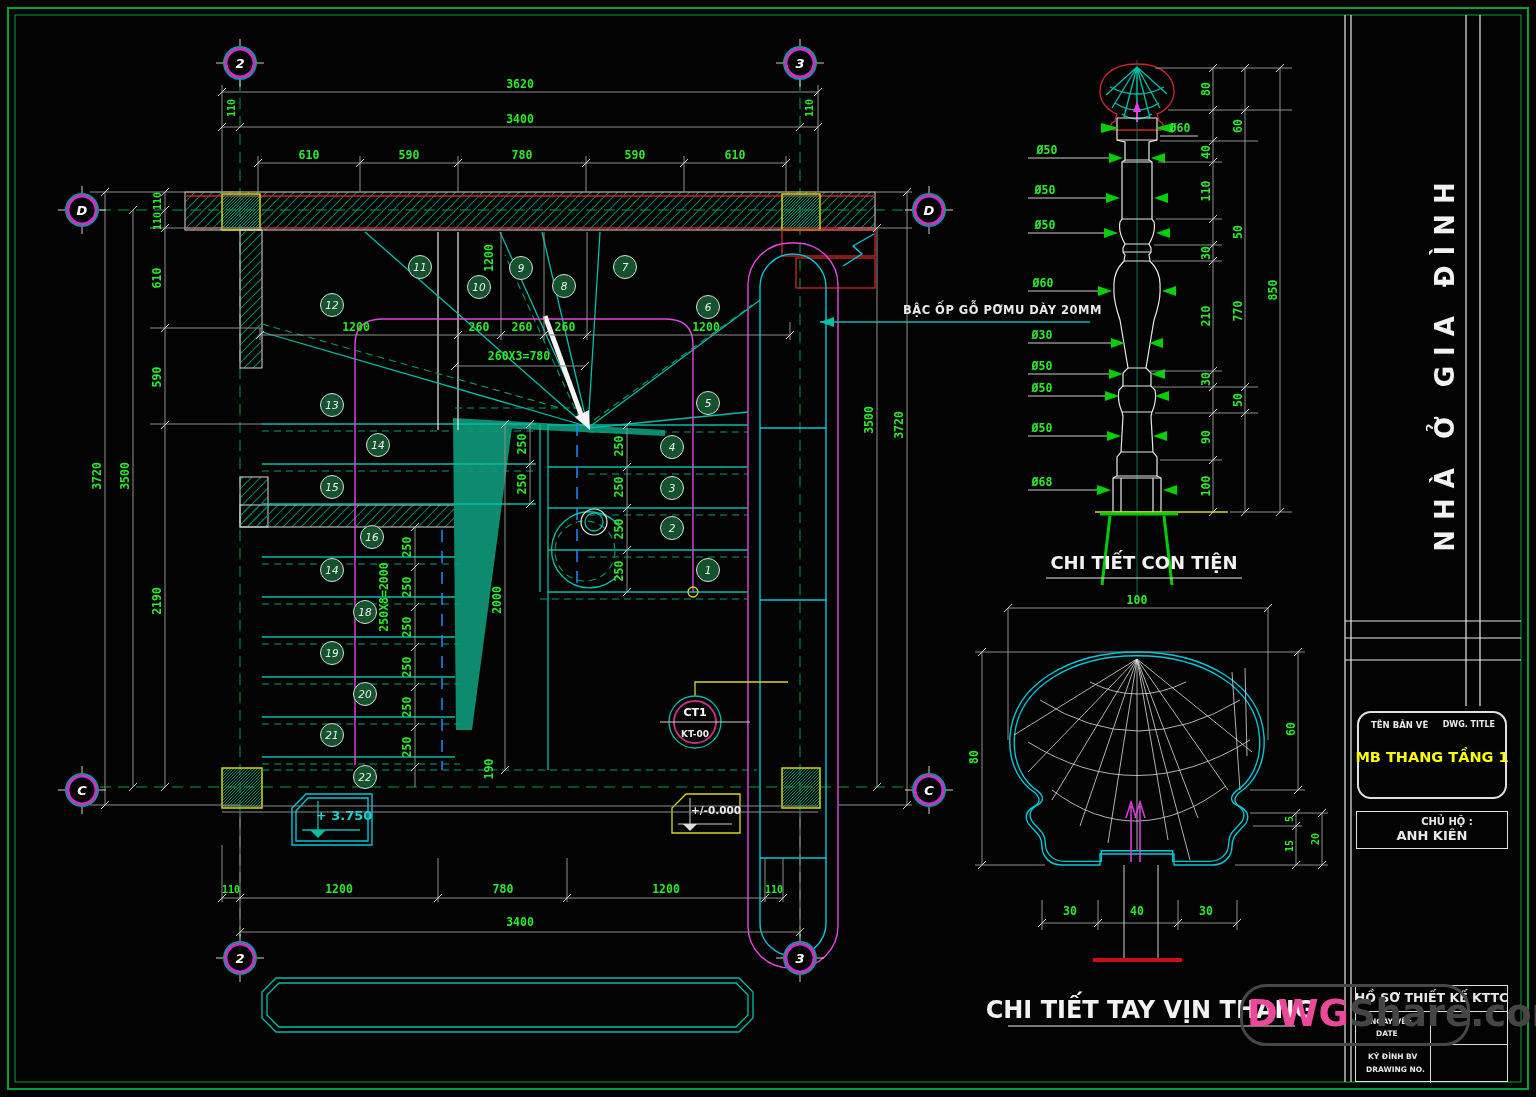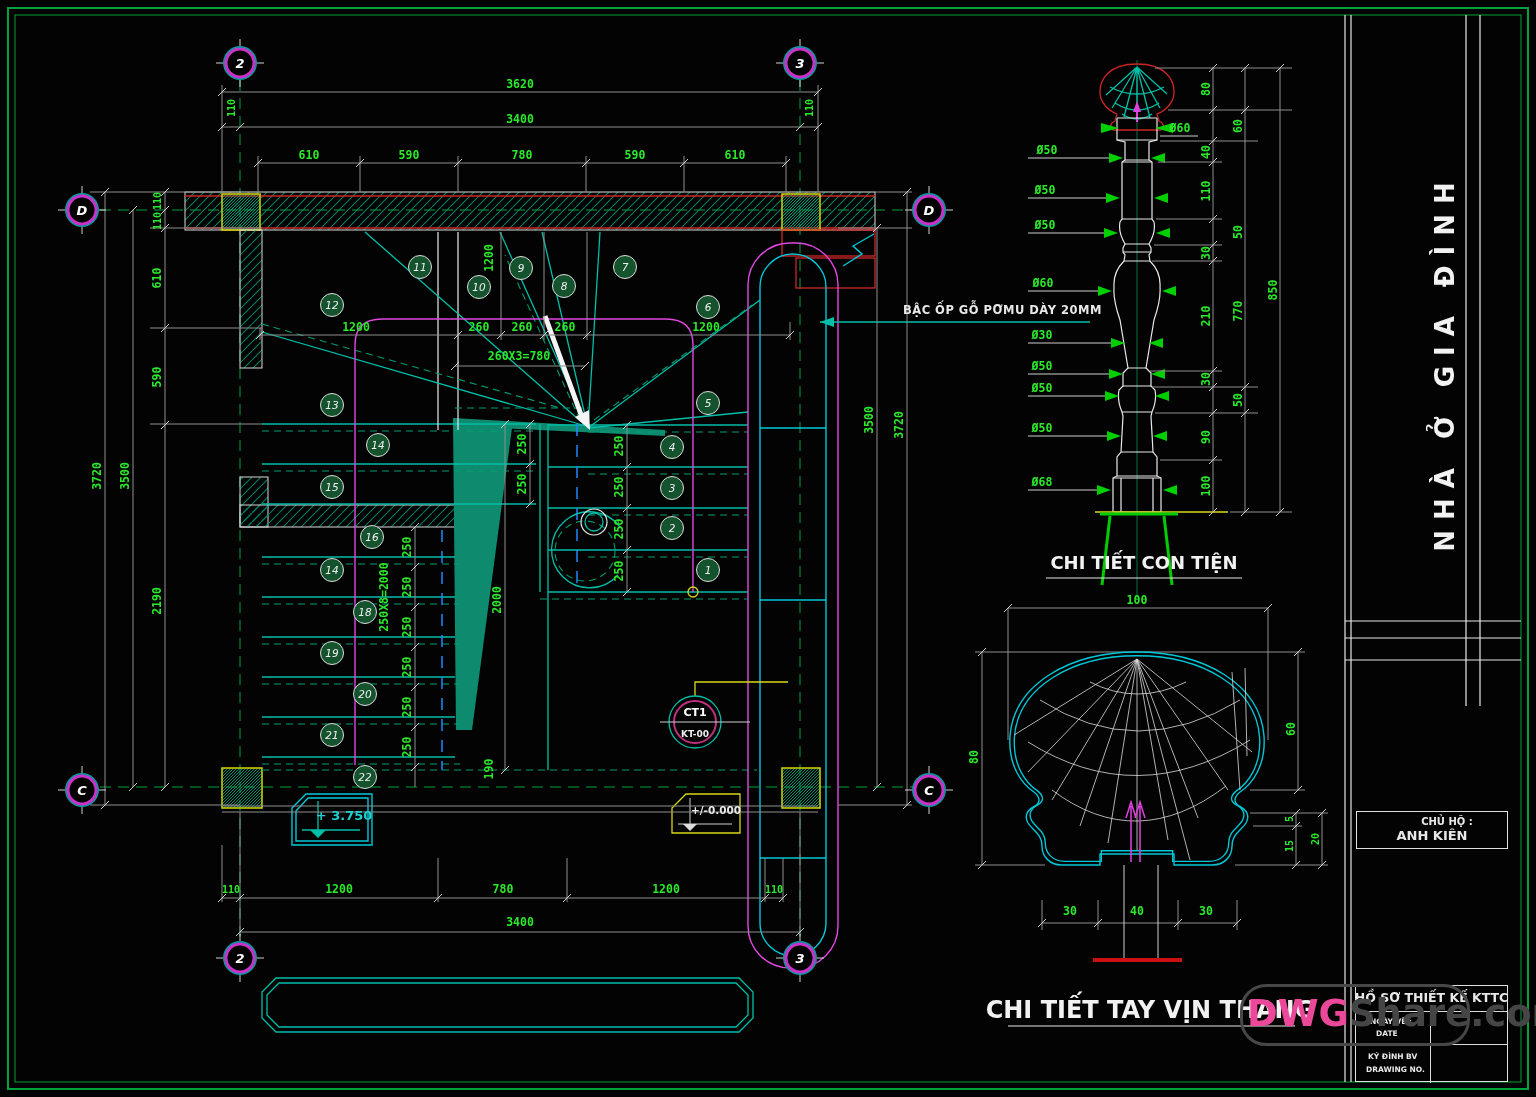--- a/index.html
+++ b/index.html
@@ -331,20 +331,25 @@
 <b class="lblv dim dimsm" style="left:1289px;top:819px">5</b>
 <b class="lblv dim dimsm" style="left:1289px;top:846px">15</b>
 <b class="lblv dim dimsm" style="left:1315px;top:839px">20</b>
 <b class="lbl dim" style="left:1070px;top:911px">30</b>
 <b class="lbl dim" style="left:1137px;top:911px">40</b>
 <b class="lbl dim" style="left:1206px;top:911px">30</b>
 <b class="lbl wtitle" style="left:1150px;top:1010px;font-size:24px">CHI TIẾT TAY VỊN THANG</b>
 
 <b class="lblv wtitle" style="left:1445px;top:362px;font-size:26px;font-weight:bold;letter-spacing:10px">NHÀ Ở GIA ĐÌNH</b>
 
+<div class="tb" style="left:1357px;top:711px;width:150px;height:88px;border-radius:14px">
+  <b class="tbtxt" style="left:12px;top:7px;font-size:8.5px">TÊN BẢN VẼ</b>
+  <b class="tbtxt" style="right:10px;top:7px;font-size:8px">DWG. TITLE</b>
+  <b class="tbtxt" style="left:50%;top:44px;transform:translate(-50%,-50%);color:#ffff00;font-size:14.5px;font-weight:bold">MB THANG TẦNG 1</b>
+</div>
 
 <div class="tb" style="left:1356px;top:811px;width:152px;height:38px;border-width:1.5px">
   <b class="tbtxt" style="left:60%;top:4px;transform:translateX(-50%);font-size:10px">CHỦ HỘ :</b>
   <b class="tbtxt" style="left:50%;top:16px;transform:translateX(-50%);font-size:13px;font-weight:bold">ANH KIÊN</b>
 </div>
 
 
 <div class="tb" style="left:1355px;top:985px;width:153px;height:97px;border-width:1.5px">
   <b class="tbtxt" style="left:50%;top:4px;transform:translateX(-50%);font-size:12.5px;font-weight:bold">HỒ SƠ THIẾT KẾ KTTC</b>
   <div style="position:absolute;left:0;top:25px;width:100%;border-top:1px solid #dcdcdc"></div>

